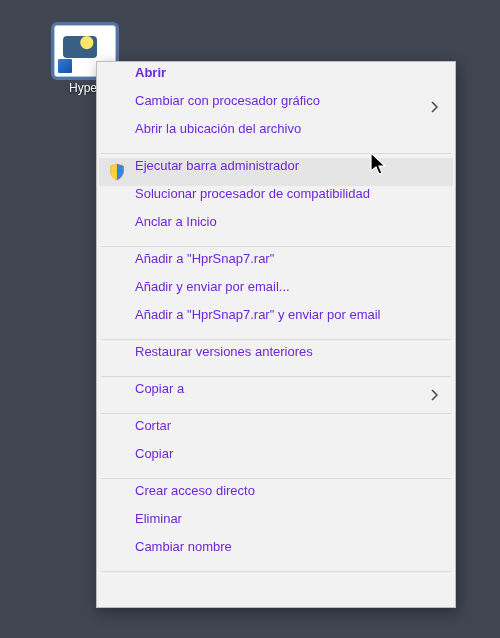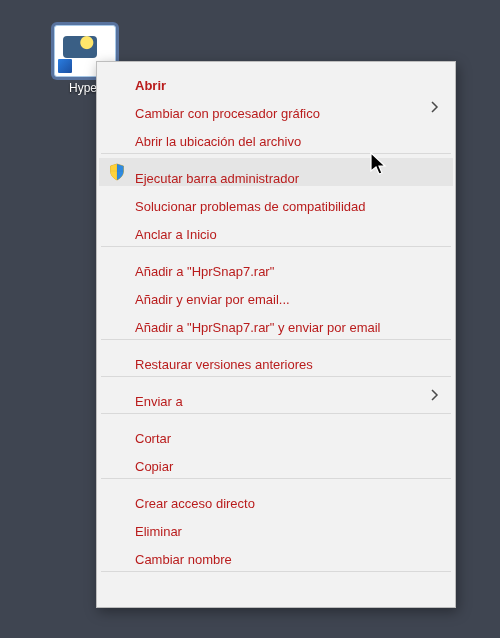--- a/index.html
+++ b/index.html
@@ -70,26 +70,26 @@
     left: 96px;
     width: 360px;
     background: #f2f2f2;
     border: 1px solid #bdbdbd;
     box-shadow: 2px 4px 12px rgba(0,0,0,.35);
     padding: 3px 2px;
     box-sizing: border-box;
   }
   .menu-item {
     display: flex;
-    align-items: flex-end;
+    align-items: flex-start;
     height: 28px;
     padding: 0 34px 0 36px;
     position: relative;
     white-space: nowrap;
-    color: #b91c1c;
+    color: #6d28d9;
   }
   .menu-item.bold { font-weight: 600; }
   .menu-item.hover { background: #e5e5e5; }
   .menu-sep {
     height: 1px;
     margin: 4px 2px;
     background: #d9d9d9;
   }
   .submenu-arrow {
     position: absolute;
@@ -144,42 +144,42 @@
       <span class="menu-icon"><svg width="18" height="18" viewBox="0 0 18 18">
           <path d="M9 1 L15.5 3 V8 C15.5 12 12.5 15.5 9 17 C5.5 15.5 2.5 12 2.5 8 V3 Z" fill="#ffd23a" stroke="#c98f00" stroke-width="0.6"></path>
           <path d="M9 1 L15.5 3 V8 C15.5 12 12.5 15.5 9 17 Z" fill="#2f8ae0"></path>
           <path d="M9 1 L2.5 3 V8 C2.5 12 5.5 15.5 9 17 Z" fill="#ffd23a"></path>
           <path d="M9 1 V17" stroke="rgba(0,0,0,.15)" stroke-width="0.5"></path>
           <path d="M2.5 8 H15.5" stroke="rgba(0,0,0,.12)" stroke-width="0.5"></path>
         </svg></span>
       <span>Ejecutar barra administrador</span>
     </div>
     <div class="menu-item">
-      <span>Solucionar problemas de compatibilidad</span>
+      <span>Solucionar procesador de compatibilidad</span>
     </div>
     <div class="menu-item">
       <span>Anclar a Inicio</span>
     </div>
     <div class="menu-sep"></div>
     <div class="menu-item">
       <span>Añadir a "HprSnap7.rar"</span>
     </div>
     <div class="menu-item">
       <span>Añadir y enviar por email...</span>
     </div>
     <div class="menu-item">
       <span>Añadir a "HprSnap7.rar" y enviar por email</span>
     </div>
     <div class="menu-sep"></div>
     <div class="menu-item">
       <span>Restaurar versiones anteriores</span>
     </div>
     <div class="menu-sep"></div>
     <div class="menu-item">
-      <span>Enviar a</span>
+      <span>Copiar a</span>
       <span class="submenu-arrow">
         <svg width="8" height="12" viewBox="0 0 8 12">
           <path d="M1 1 L6 6 L1 11" fill="none" stroke="#4a4a4a" stroke-width="1.5"></path>
         </svg>
       </span>
     </div>
     <div class="menu-sep"></div>
     <div class="menu-item">
       <span>Cortar</span>
     </div>

